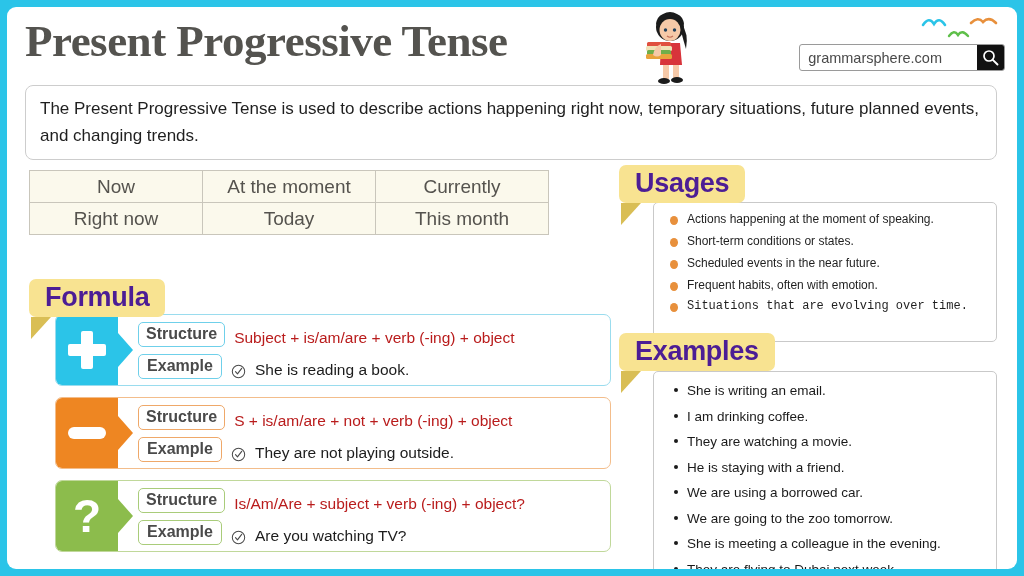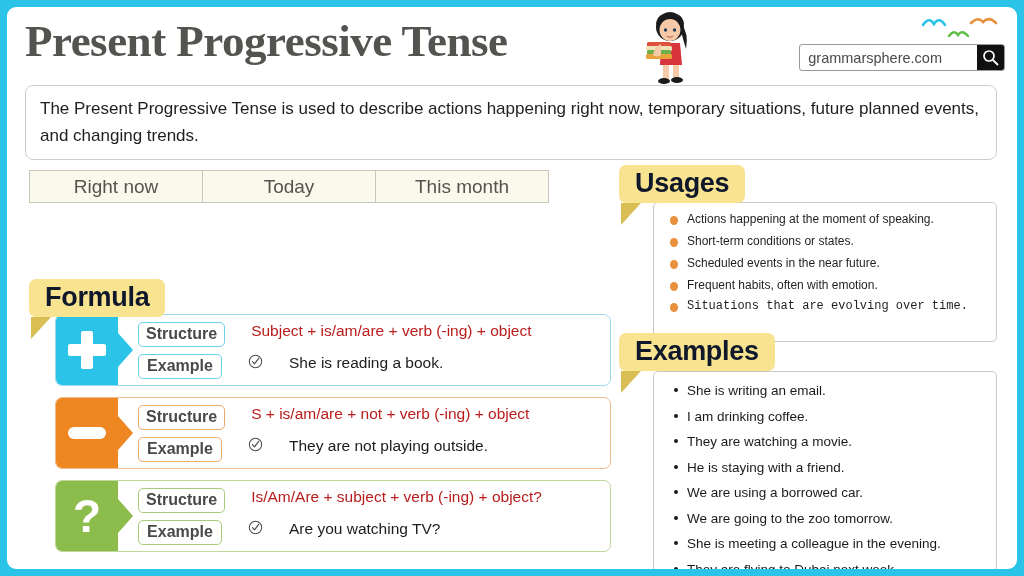--- a/index.html
+++ b/index.html
@@ -107,21 +107,21 @@
   
   .tag-wrap { position: absolute; }
   .tag {
     position: relative;
     display: inline-block;
     background: #F8E391;
     border-radius: 7px;
     padding: 3px 16px 4px 16px;
     font-size: 27px;
     font-weight: bold;
-    color: #0f172a;
+    color: #4c1d95;
     letter-spacing: -0.3px;
     z-index: 3;
   }
   .tag-fold {
     position: absolute;
     left: 2px; top: 100%;
     width: 0; height: 0;
     border-left: 20px solid #D9BE55;
     border-bottom: 22px solid transparent;
     z-index: 2;
@@ -180,21 +180,21 @@
   .glyph-question {
     font-size: 46px; font-weight: bold; color: #fff;
     line-height: 1; font-family: "Liberation Sans", sans-serif;
   }
 
   .formula-body {
     flex: 1;
     padding: 6px 8px 6px 20px;
     display: flex; flex-direction: column; justify-content: center; gap: 7px;
   }
-  .formula-line { display: flex; align-items: flex-start; gap: 26px; }
+  .formula-line { display: flex; align-items: flex-end; gap: 9px; }
 
   .chip {
     flex: 0 0 auto;
     min-width: 84px;
     text-align: center;
     padding: 2px 7px 3px 7px;
     border-radius: 5px;
     font-size: 16px;
     font-weight: bold;
     color: #4a4a4a;
@@ -295,20 +295,25 @@
           </svg>
         </div>
       </div>
     </div>
 
     <div class="description">The Present Progressive Tense is used to describe actions happening right now, temporary situations, future planned events, and changing trends.</div>
 
     <table class="time-table">
       <tbody>
         <tr>
+          <td>Now</td>
+          <td>At the moment</td>
+          <td>Currently</td>
+        </tr>
+        <tr>
           <td>Right now</td>
           <td>Today</td>
           <td>This month</td>
         </tr>
       </tbody>
     </table>
 
     <div class="tag-wrap" style="left:22px; top:272px;">
       <div class="tag">Formula</div>
       <div class="tag-fold"></div>

